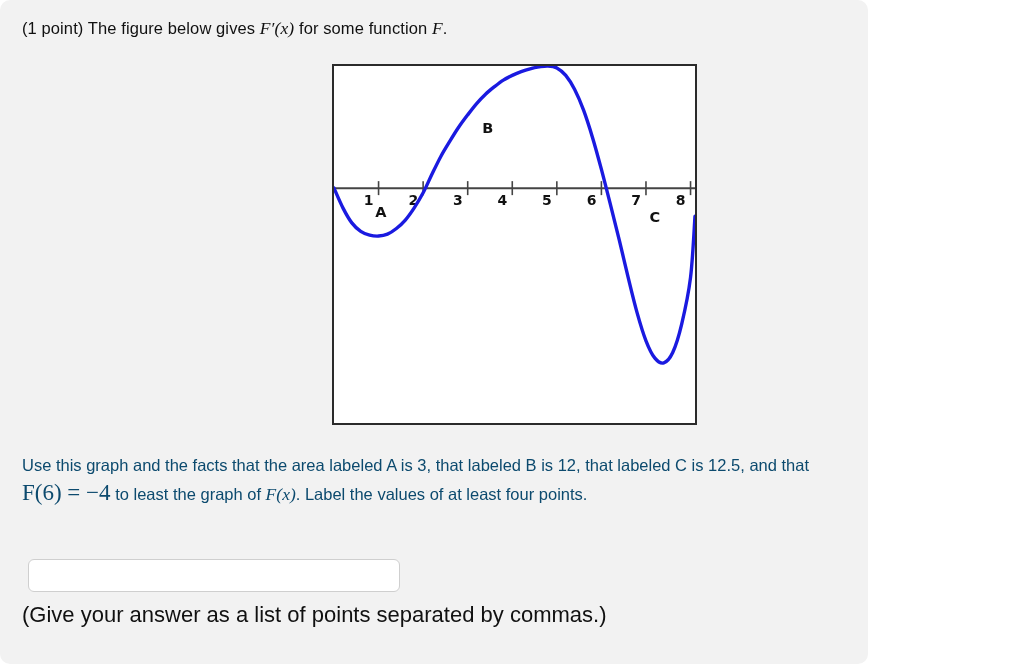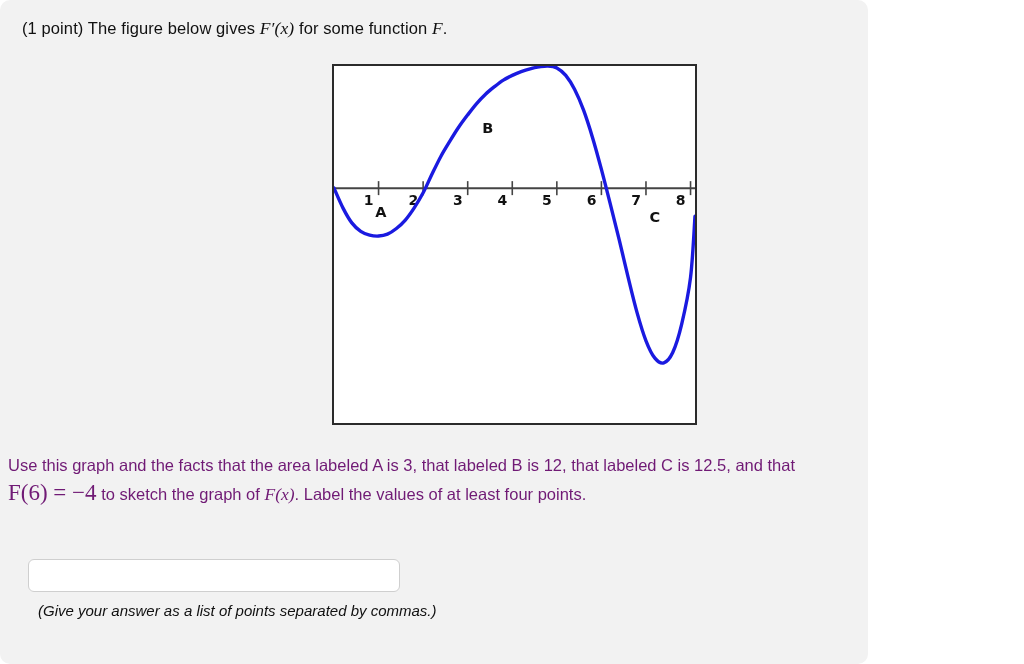--- a/index.html
+++ b/index.html
@@ -72,23 +72,23 @@
   .region-lbl {
     font-family: "DejaVu Sans", sans-serif;
     font-size: 14.5px;
     font-weight: bold;
     fill: #111111;
   }
 
   
   .para {
     position: absolute;
-    left: 8px;
+    left: 22px;
     font-size: 16.5px;
-    color: #701a75;
+    color: #0c4a6e;
     line-height: 27px;
     white-space: nowrap;
   }
   #para-facts { top: 452px; }
   #para-points { top: 530px; }
 
   .answer-input {
     position: absolute;
     left: 28px;
     top: 559px;
@@ -99,24 +99,23 @@
     border: 1px solid #cfcfcf;
     border-radius: 6px;
     font-family: "Liberation Sans", sans-serif;
     font-size: 15px;
     color: #111111;
     padding: 4px 8px;
     outline: none;
   }
   .hint {
     position: absolute;
-    left: 38px;
+    left: 22px;
     top: 602px;
-    font-size: 15px;
-    font-style: italic;
+    font-size: 22px;
     color: #111111;
     white-space: nowrap;
   }
 </style>
 </head>
 <body>
 
 <div class="page">
 
   <div class="prompt-line">
@@ -161,21 +160,21 @@
           <text class="region-lbl" x="153.75925925925927" y="66.70263157894738" text-anchor="middle">B</text>
           <text class="region-lbl" x="320.8888888888889" y="155.95263157894735" text-anchor="middle">C</text>
         </g>
     </svg>
   </div>
 
   <div class="para" id="para-facts">
     <div>Use this graph and the facts that the area labeled A is 3, that labeled B is 12, that labeled C is 12.5, and that</div>
     <div>
       <span class="mathrm">F(6) = −4</span>
-      <span>to sketch the graph of</span>
+      <span>to least the graph of</span>
       <span class="mathit">F(x)</span><span>. Label the values of at least four points.</span>
     </div>
   </div>
 
 
   <input class="answer-input" type="text" placeholder="" style="">
 
   <div class="hint">(Give your answer as a list of points separated by commas.)</div>
 
 </div>

